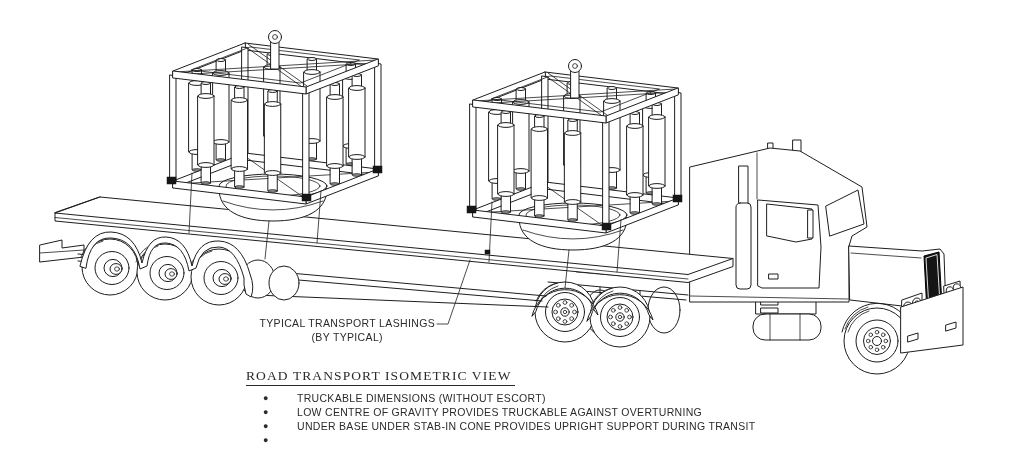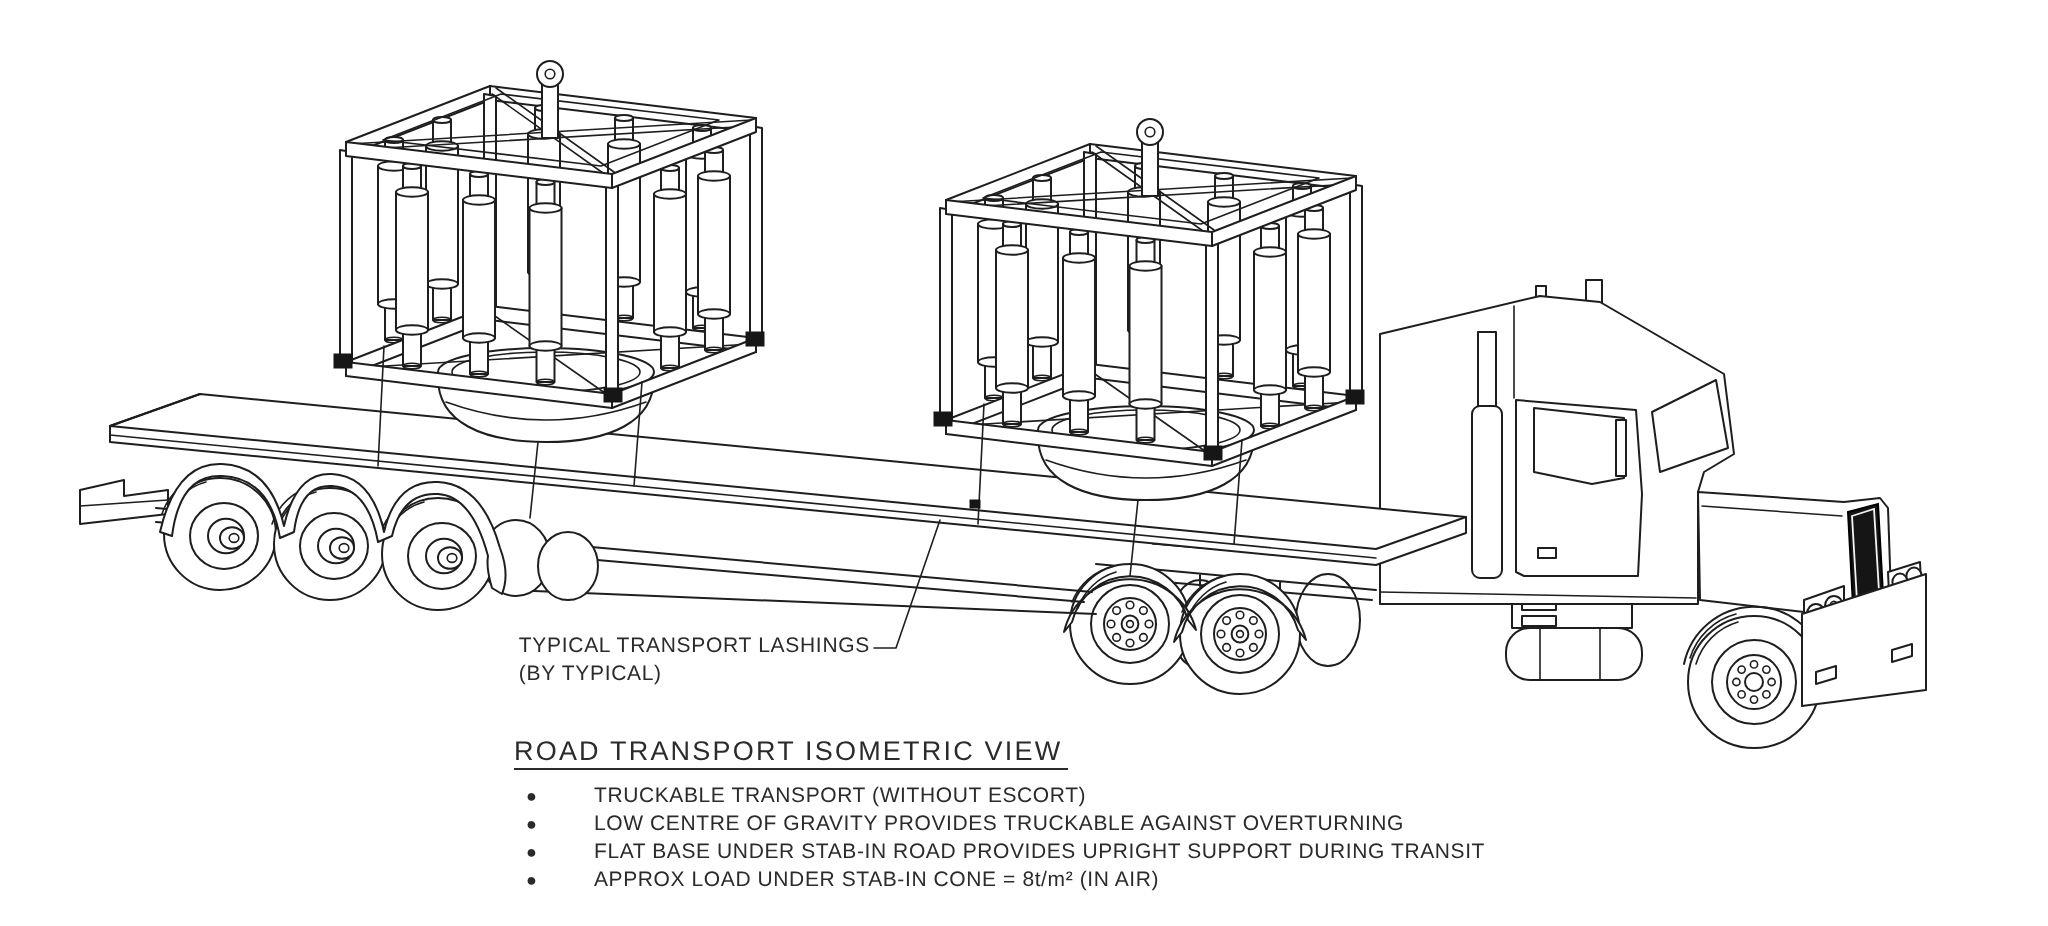--- a/index.html
+++ b/index.html
@@ -6,24 +6,24 @@
   .stage{position:relative;width:1024px;height:463px;background:#fff;overflow:hidden;
          font-family:"Liberation Sans",sans-serif;color:#2b2b2b;}
   .stage svg{position:absolute;left:0;top:0;}
   
   .s{fill:none;stroke:#1e1e1e;stroke-width:1;stroke-linejoin:round;stroke-linecap:round;}
   .t{fill:none;stroke:#1e1e1e;stroke-width:.8;stroke-linejoin:round;stroke-linecap:round;}
   .w{fill:#ffffff;stroke:#1e1e1e;stroke-width:1;stroke-linejoin:round;stroke-linecap:round;}
   .d{fill:#161616;stroke:#161616;stroke-width:.5;}
   .g{fill:#151515;stroke:#000;stroke-width:1;}
   
-  .callout{position:absolute;top:316px;right:589px;text-align:left;font-size:10.5px;
+  .callout{position:absolute;top:316px;right:589px;text-align:center;font-size:10.5px;
            line-height:14px;letter-spacing:.35px;white-space:nowrap;}
-  .dwg-title{position:absolute;left:257px;top:368px;font-size:13.5px;letter-spacing:1.1px;
-           white-space:nowrap;border-bottom:1.3px solid #2b2b2b;padding:0 3px 1px 0;}
+  .dwg-title{position:absolute;left:246px;top:368px;font-size:13.5px;letter-spacing:1.1px;
+           white-space:nowrap;border-bottom:1.3px solid #2b2b2b;padding:0 3px 1px 0;font-family:Liberation Serif, serif;}
   .bullets{position:absolute;left:263px;top:391px;font-size:10.5px;letter-spacing:.3px;}
   .bullet-row{display:flex;align-items:center;height:14px;white-space:nowrap;}
   .dot{width:34px;font-size:9px;flex:0 0 34px;}
 </style>
 </head>
 <body>
 
 <div class="stage">
 
 <svg width="1024" height="463" viewBox="0 0 1024 463">
@@ -246,29 +246,28 @@
 <div class="callout">
   <div>TYPICAL TRANSPORT LASHINGS</div>
   <div>(BY TYPICAL)</div>
 </div>
 
 <div class="dwg-title">ROAD TRANSPORT ISOMETRIC VIEW</div>
 
 <div class="bullets">
   <div class="bullet-row">
     <span class="dot">●</span>
-    <span>TRUCKABLE TRANSPORT (WITHOUT ESCORT)</span>
+    <span>TRUCKABLE DIMENSIONS (WITHOUT ESCORT)</span>
   </div>
   <div class="bullet-row">
     <span class="dot">●</span>
     <span>LOW CENTRE OF GRAVITY PROVIDES TRUCKABLE AGAINST OVERTURNING</span>
   </div>
   <div class="bullet-row">
     <span class="dot">●</span>
-    <span>FLAT BASE UNDER STAB-IN ROAD PROVIDES UPRIGHT SUPPORT DURING TRANSIT</span>
-  </div>
-  <div class="bullet-row">
-    <span class="dot">●</span>
-    <span>APPROX LOAD UNDER STAB-IN CONE = 8t/m² (IN AIR)</span>
+    <span>UNDER BASE UNDER STAB-IN CONE PROVIDES UPRIGHT SUPPORT DURING TRANSIT</span>
+  </div>
+  <div class="bullet-row">
+    <span class="dot">●</span>
   </div>
 </div>
 
 </div>
 
 </body></html>

